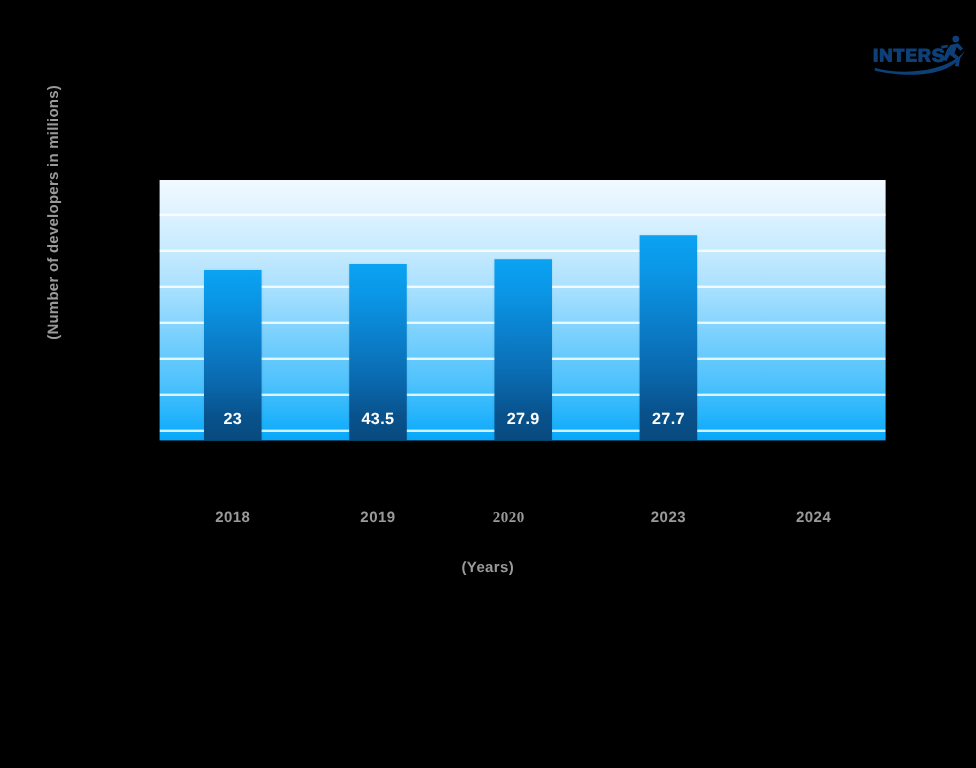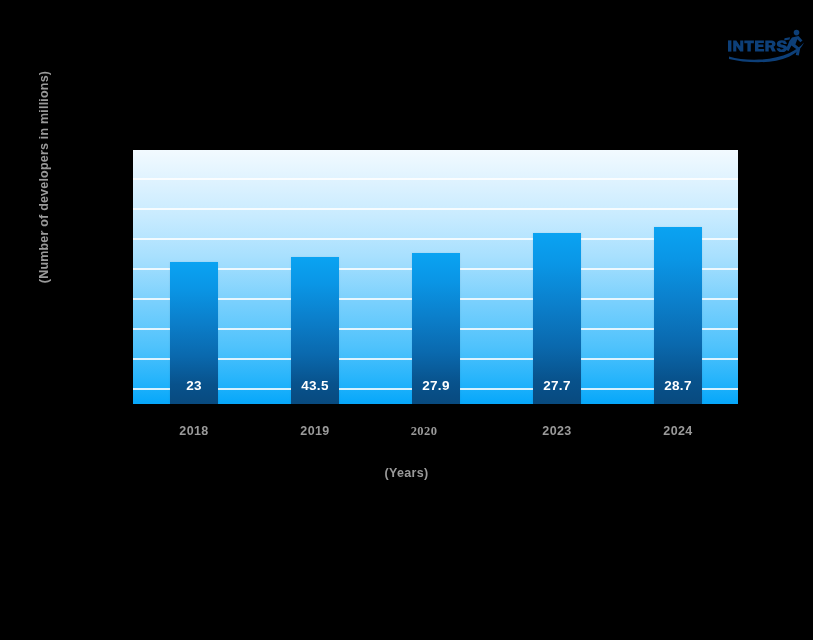--- a/index.html
+++ b/index.html
@@ -55,21 +55,21 @@
     transform: rotate(-90deg);
     transform-origin: center center;
     white-space: nowrap;
   }
 
   .plot {
     position: absolute;
     left: 133px;
     top: 150px;
     width: 605px;
-    height: 254px;
+    height: 217px;
     background: linear-gradient(to bottom,
         #f2faff 0%,
         #e2f4ff 10%,
         #c8ebff 26%,
         #a8e0fe 42%,
         #79d0fd 60%,
         #4ec2fc 78%,
         #21b2fb 92%,
         #06a7fa 100%);
     overflow: hidden;
@@ -195,23 +195,20 @@
         </div>
         <div class="bar" style="height: 147px; left: 158px;">
           <div class="bar-value">43.5</div>
         </div>
         <div class="bar" style="height: 151px; left: 279px;">
           <div class="bar-value">27.9</div>
         </div>
         <div class="bar" style="height: 171px; left: 400px; margin-top: 28px;">
           <div class="bar-value">27.7</div>
         </div>
-        <div class="bar" style="height: 177px; left: 521px;">
-          <div class="bar-value">28.7</div>
-        </div>
       </div>
 
     <div id="xticks">
         <div class="x-tick" style="left: 154px;">2018</div>
         <div class="x-tick" style="left: 275px;">2019</div>
         <div class="x-tick" style="left: 384px; font-family: Liberation Serif, serif;">2020</div>
         <div class="x-tick" style="left: 517px;">2023</div>
         <div class="x-tick" style="left: 638px;">2024</div>
       </div>
 

